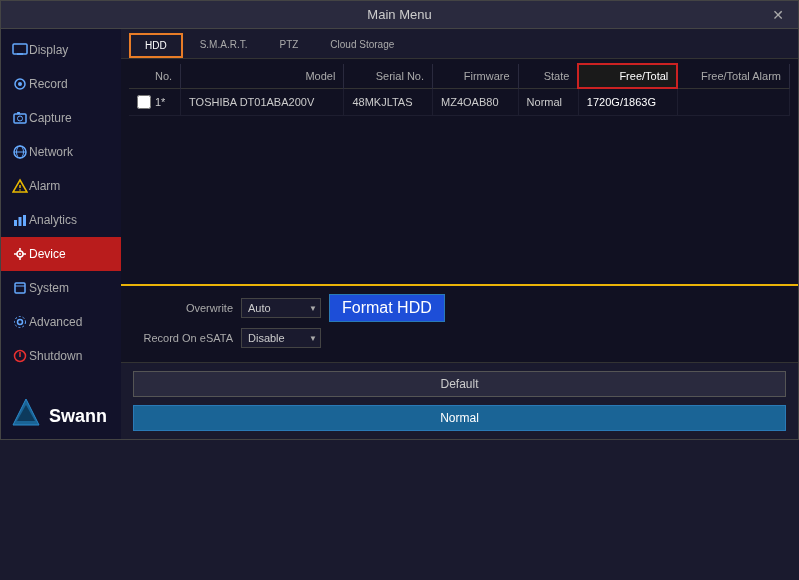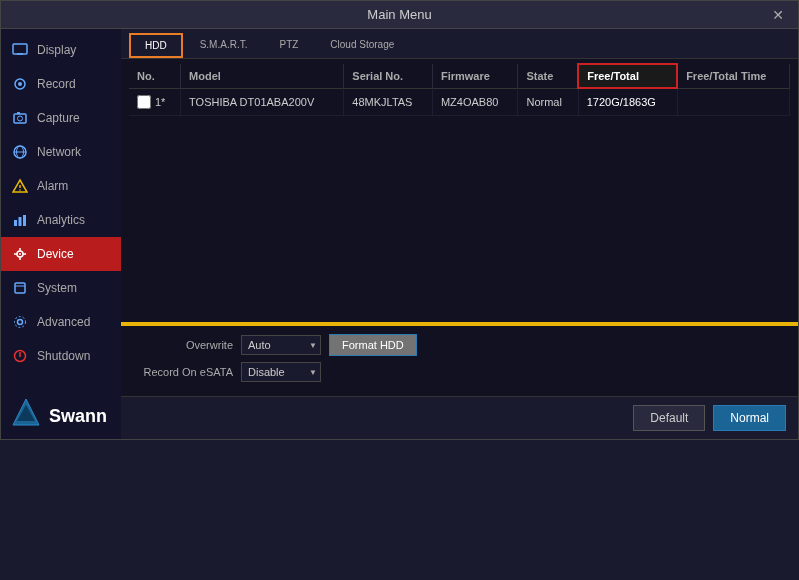--- a/index.html
+++ b/index.html
@@ -67,21 +67,20 @@
       padding-top: 4px;
       flex-shrink: 0;
     }
     .sidebar-item {
       display: flex;
       align-items: center;
       padding: 8px 10px;
       cursor: pointer;
       color: #aaa;
       font-size: 12px;
-      gap: 8px;
     }
     .sidebar-item.active {
       background: #b91c1c;
       color: #fff;
     }
     .sidebar-icon {
       width: 18px;
       height: 18px;
       display: flex;
       align-items: center;
@@ -147,22 +146,22 @@
       width: 100%;
       border-collapse: collapse;
       font-size: 11px;
     }
     thead tr {
       border-bottom: 1px solid #333;
     }
     th {
       color: #aaa;
       padding: 5px 8px;
-      text-align: left;
-      font-weight: bold;
+      text-align: right;
+      font-weight: normal;
       border-right: 1px solid #2a2a3e;
       white-space: nowrap;
     }
     th.highlighted {
       border: 2px solid #cc2222;
       color: #fff;
       background: #1a1a1a;
     }
     td {
       padding: 6px 8px;
@@ -175,21 +174,21 @@
     }
 
     .free-total-value {
       color: #fff;
     }
 
     
     .bottom-controls {
       padding: 8px 12px;
       background: #111122;
-      border-top: 4px solid #eab308;
+      border-top: 2px solid #eab308;
     }
     .control-row {
       display: flex;
       align-items: center;
       gap: 8px;
       margin-bottom: 6px;
     }
     .control-label {
       color: #aaa;
       font-size: 11px;
@@ -216,35 +215,36 @@
       content: '▼';
       position: absolute;
       right: 4px;
       top: 50%;
       transform: translateY(-50%);
       font-size: 8px;
       color: #aaa;
       pointer-events: none;
     }
     .btn-format {
-      background: #737373;
+      background: #1d4ed8;
       border: 1px solid #2a7ab6;
       color: #fff;
       padding: 4px 12px;
-      font-size: 11px;
+      font-size: 16px;
       cursor: pointer;
     }
 
     .bottom-actions {
       display: flex;
       justify-content: flex-end;
       gap: 8px;
       padding: 8px 12px;
       background: #1a1a2e;
       border-top: 1px solid #333;
+      flex-direction: column;
     }
     .btn-default {
       background: #2a2a3e;
       border: 1px solid #555;
       color: #ccc;
       padding: 5px 16px;
       font-size: 12px;
       cursor: pointer;
     }
     .btn-apply {
@@ -409,21 +409,21 @@
       <div class="table-area">
         <table>
           <thead>
             <tr>
               <th>No.</th>
               <th>Model</th>
               <th>Serial No.</th>
               <th>Firmware</th>
               <th>State</th>
               <th class="highlighted">Free/Total</th>
-              <th>Free/Total Time</th>
+              <th>Free/Total Alarm</th>
             </tr>
           </thead>
           <tbody id="hdd-table-body">
           <tr>
     <td>
       <span style="display:flex;align-items:center;gap:4px;">
         <input type="checkbox" class="row-checkbox" style="">
         <span>1*</span>
       </span>
     </td>

